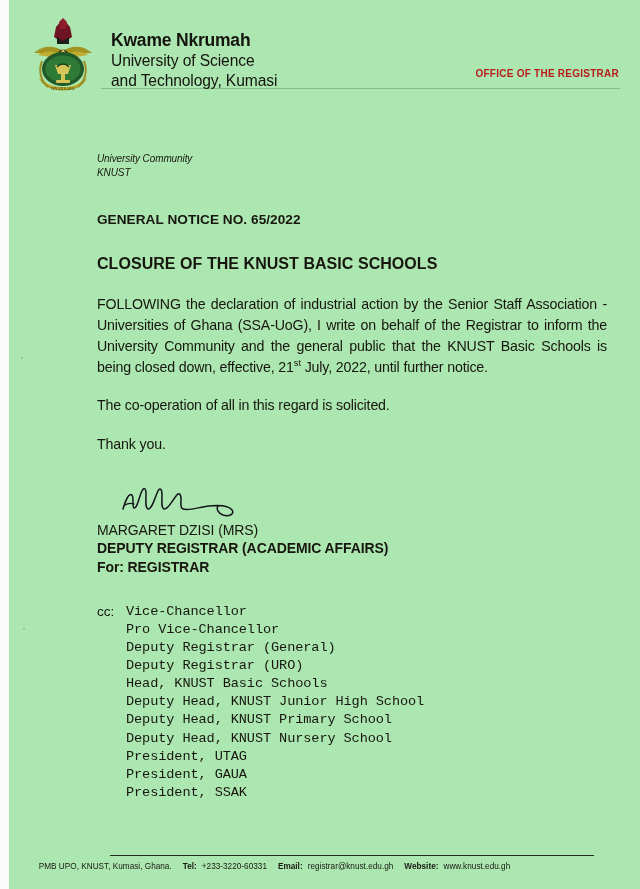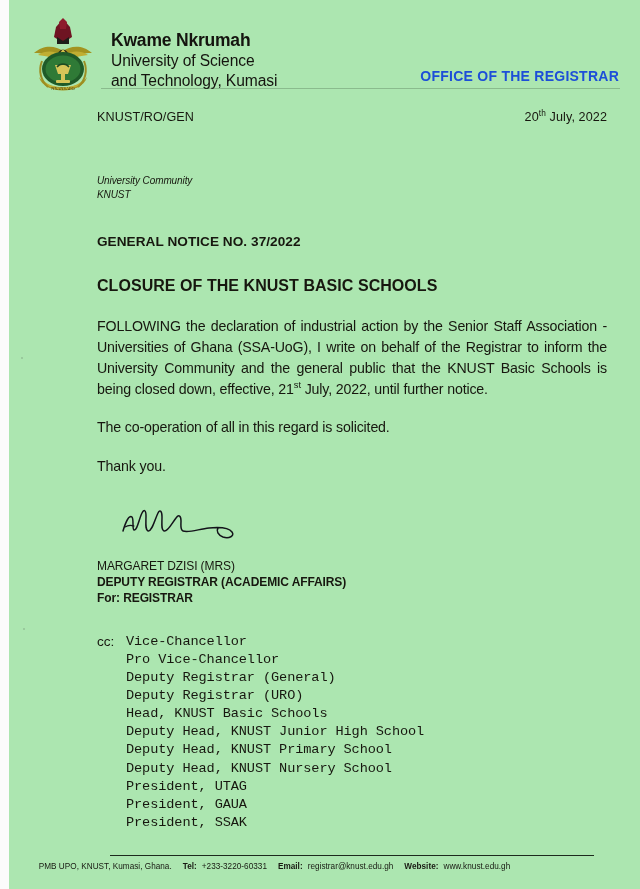--- a/index.html
+++ b/index.html
@@ -71,23 +71,23 @@
   }
   .uni-line2, .uni-line3 {
     font-size: 15.6px;
     font-weight: 400;
     letter-spacing: -0.1px;
   }
   .office-label {
     position: absolute;
     right: 0px;
     top: 54px;
-    font-size: 14px;
+    font-size: 10px;
     font-weight: bold;
-    color: #1d4ed8;
+    color: #b91c1c;
     letter-spacing: 0.25px;
     text-align: right;
     white-space: nowrap;
   }
   .header-rule {
     position: absolute;
     left: 92px;
     top: 88px;
     width: 519px;
     height: 1px;
@@ -152,24 +152,23 @@
     height: 40px;
   }
   .signature-ink {
     position: absolute;
     left: 22px;
     top: 0px;
     width: 150px;
     height: 38px;
   }
   .signer {
-    font-size: 12px;
+    font-size: 14px;
     line-height: 1.33;
     letter-spacing: -0.1px;
-    margin-top: 16px;
   }
   .signer .nm { font-weight: 400; }
   .signer .role, .signer .forline { font-weight: bold; }
 
   
   .cc-block {
     margin-top: 26px;
     position: relative;
     font-size: 13.6px;
     line-height: 1.335;
@@ -275,31 +274,27 @@
         <div class="uni-line3">and Technology, Kumasi</div>
       </div>
 
       <div class="office-label">OFFICE OF THE REGISTRAR</div>
     </div>
 
     <div class="header-rule"></div>
 
     <div class="doc-body">
 
-      <div class="refline">
-        <span class="ref-no">KNUST/RO/GEN</span>
-        <span class="ref-date"><span>20</span><sup>th</sup><span> July, 2022</span></span>
-      </div>
 
       <div class="addressee">
         <div>University Community</div>
         <div>KNUST</div>
       </div>
 
-      <div class="notice-no">GENERAL NOTICE NO. 37/2022</div>
+      <div class="notice-no">GENERAL NOTICE NO. 65/2022</div>
       <div class="subject">CLOSURE OF THE KNUST BASIC SCHOOLS</div>
 
       <div class="para"><span>FOLLOWING the declaration of industrial action by the Senior Staff Association - Universities of Ghana (SSA-UoG), I write on behalf of the Registrar to inform the University Community and the general public that the KNUST Basic Schools is being closed down, effective, 21</span><sup>st</sup><span> July, 2022, until further notice.</span></div>
 
       <div class="para-plain">The co-operation of all in this regard is solicited.</div>
       <div class="para-plain">Thank you.</div>
 
       <div class="signature-area">
         <div class="signature-ink">
           <svg viewBox="0 0 150 38" width="150" height="38" aria-hidden="true">

